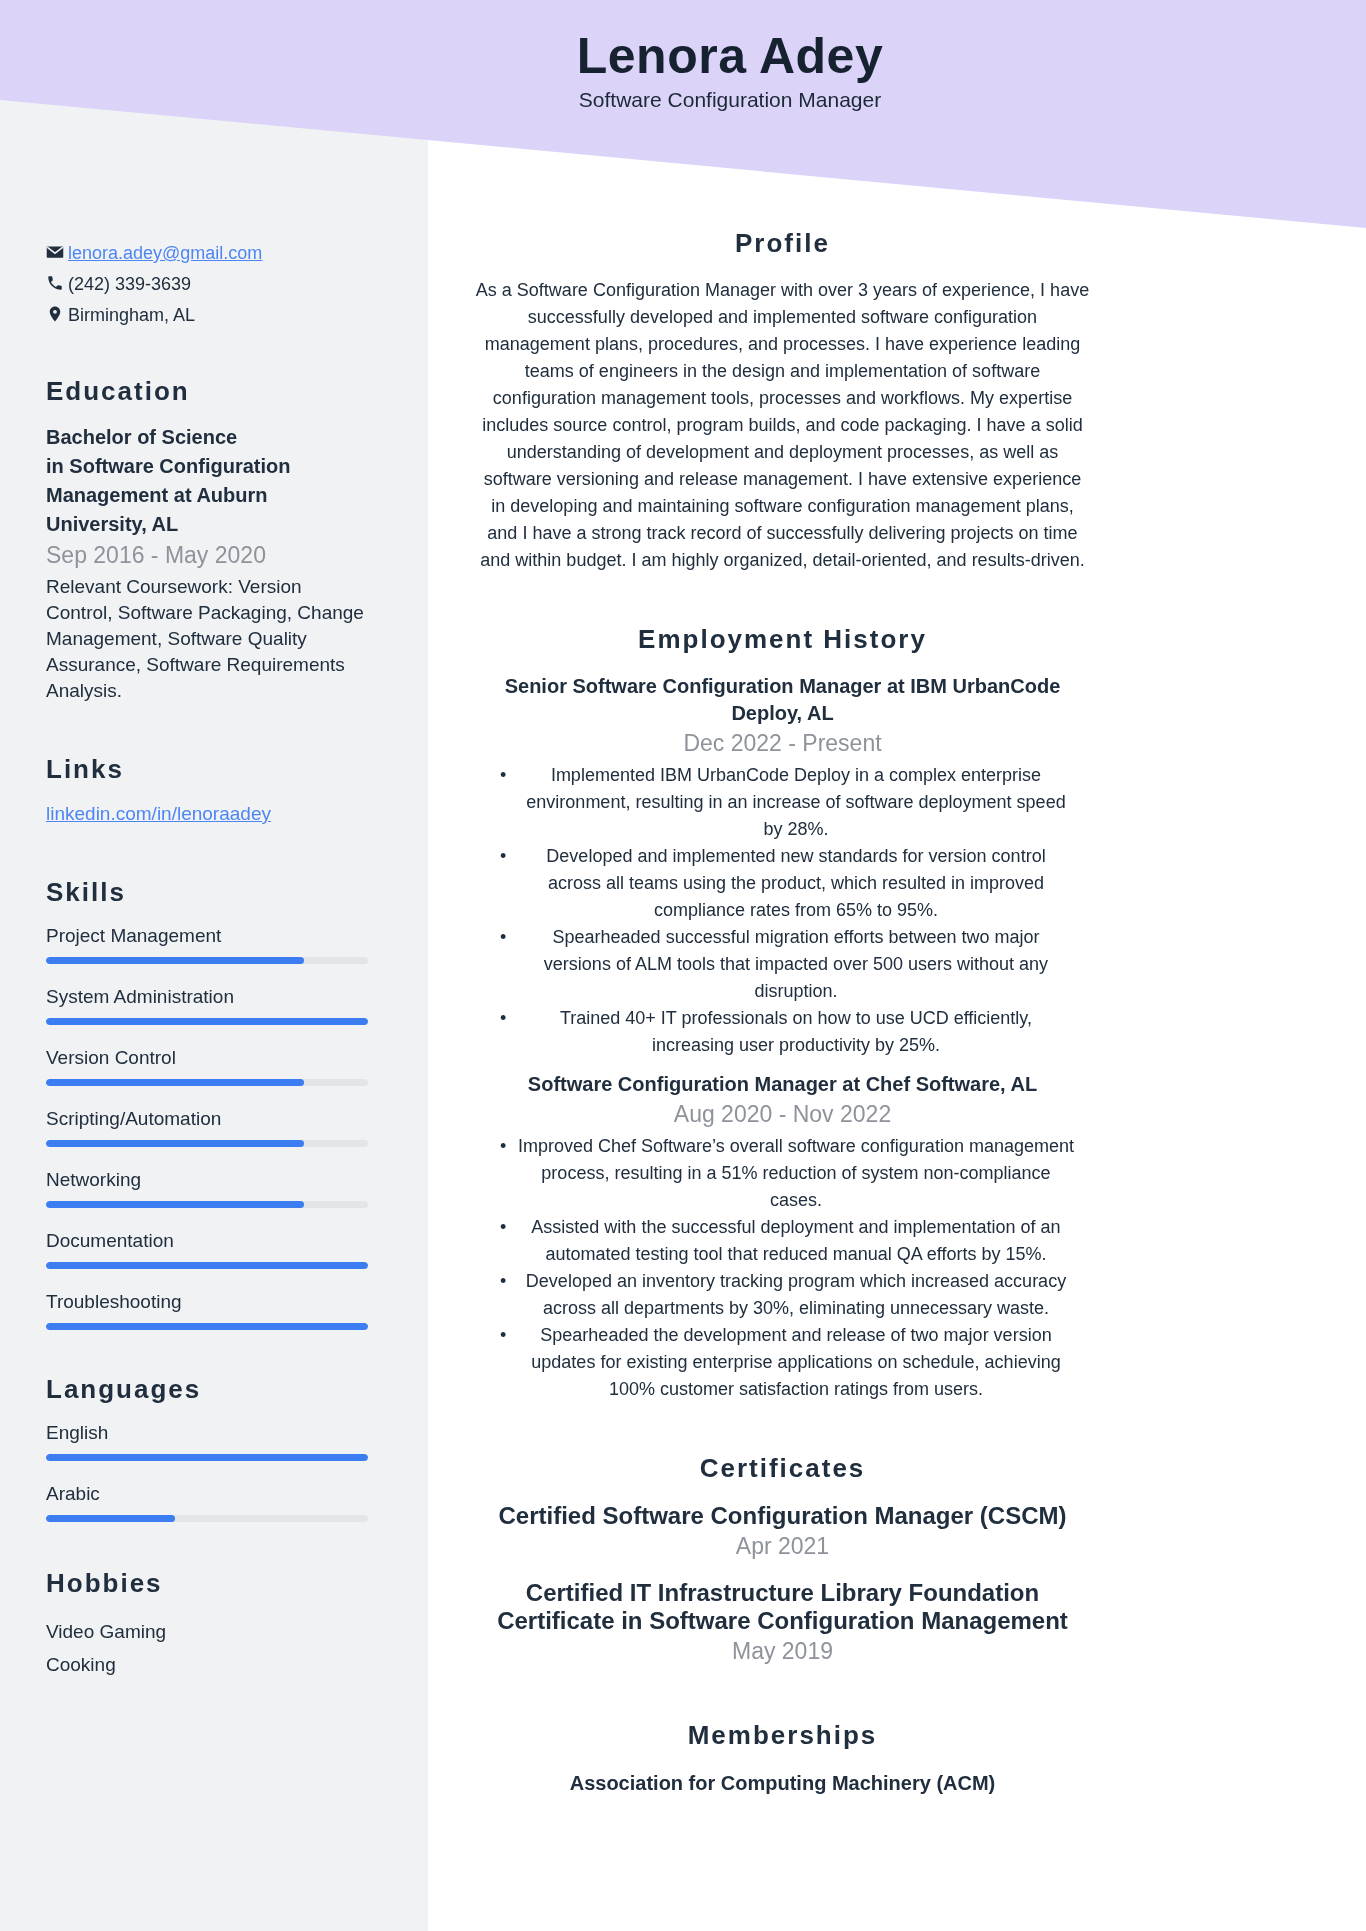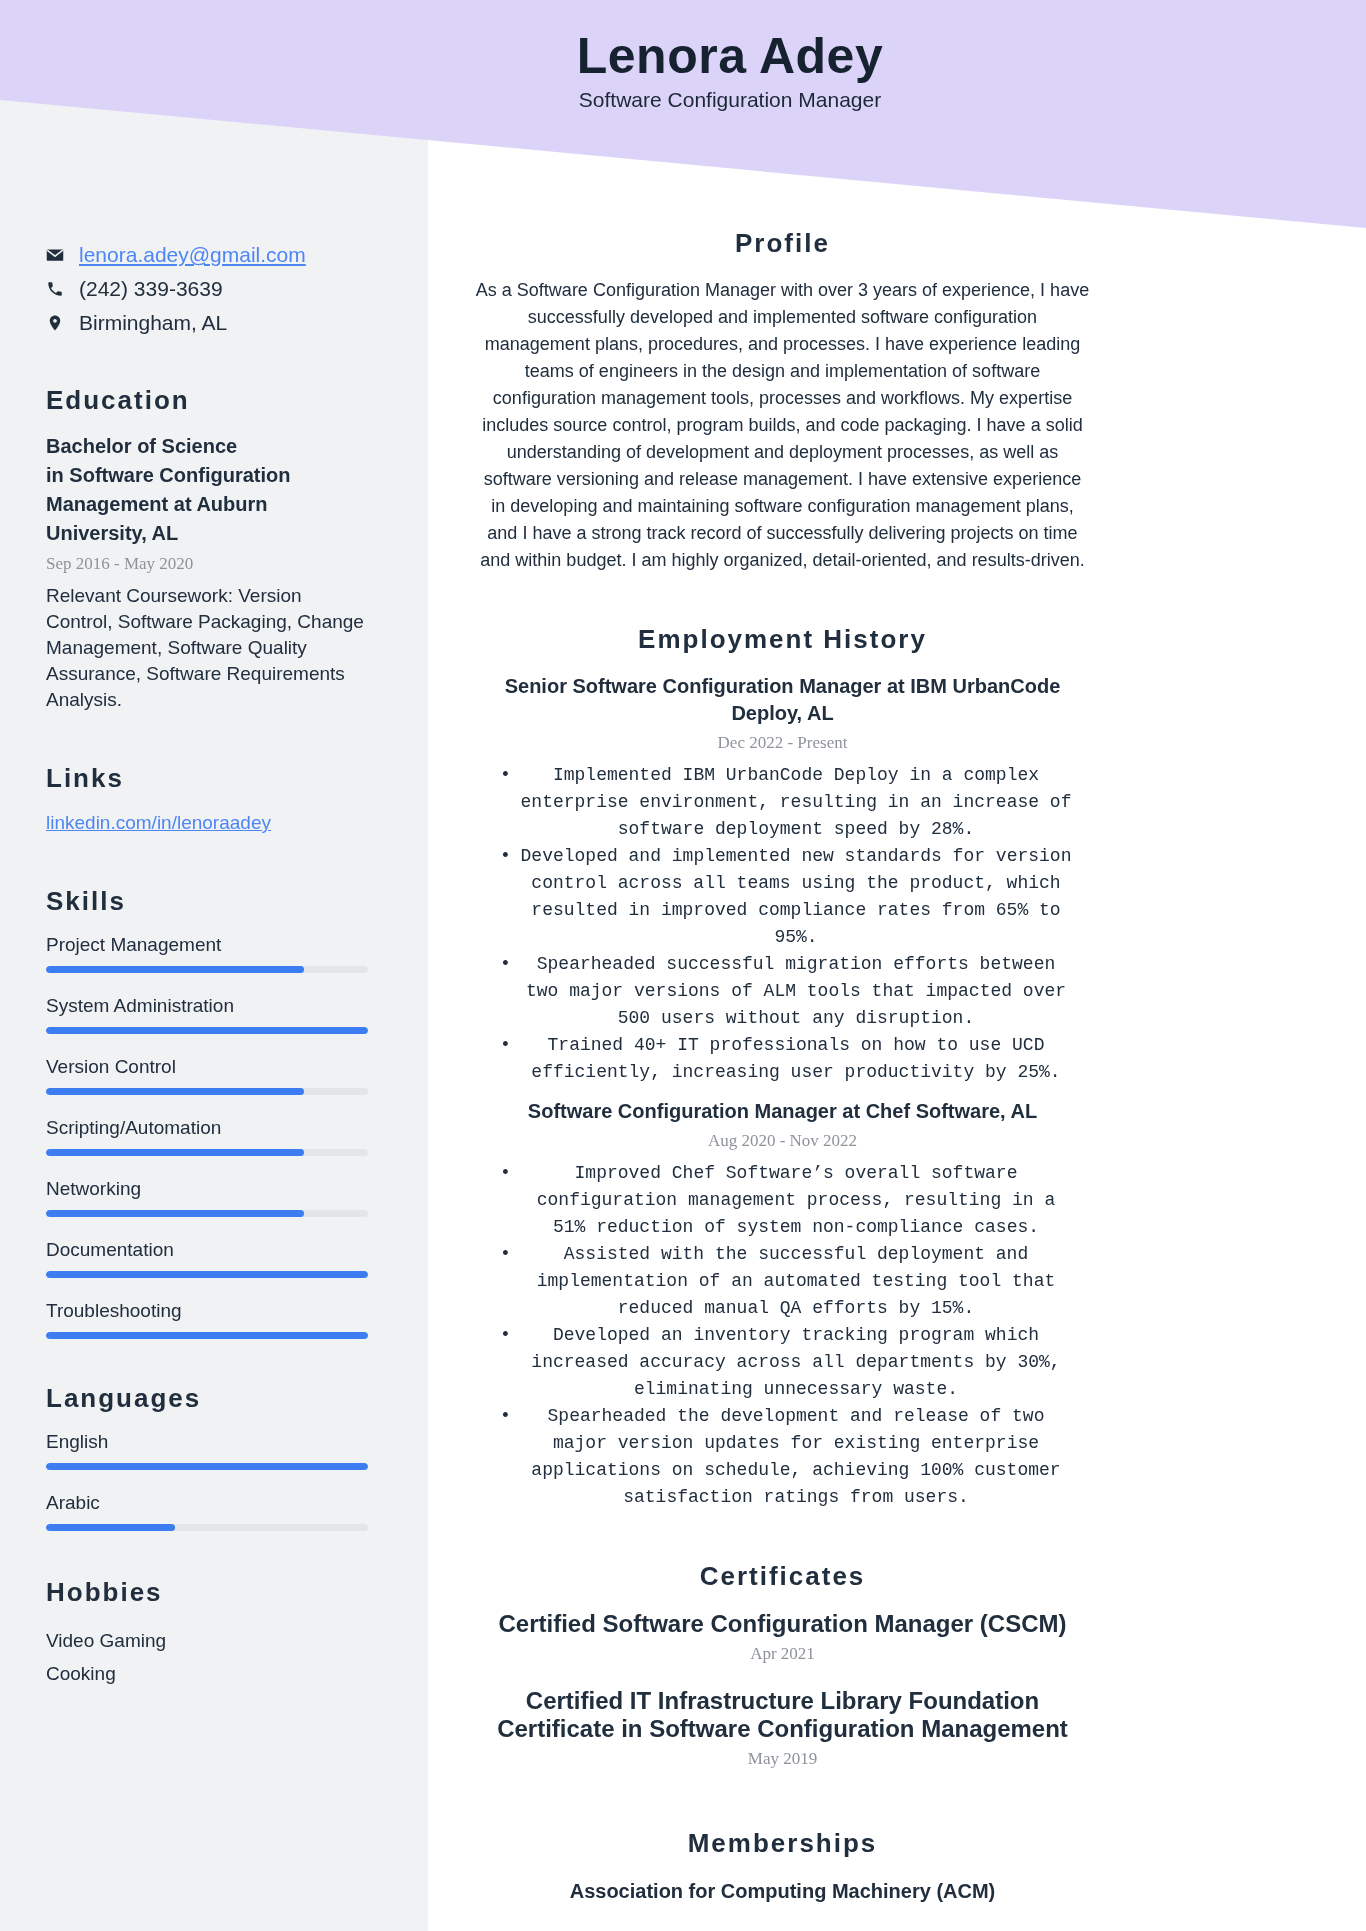--- a/index.html
+++ b/index.html
@@ -24,41 +24,41 @@
     position:absolute;left:0;top:0;width:100%;height:240px;z-index:1;
     background:var(--header-bg);
     clip-path:polygon(0 0,100% 0,100% 228px,0 100px);
   }
   
   .header-text{position:absolute;top:28px;left:380px;width:700px;text-align:center;z-index:2;}
   .person-name{font-size:50px;font-weight:700;letter-spacing:.5px;line-height:56px;margin:0;color:#16222f;}
   .person-role{font-size:21px;line-height:26px;margin:3px 0 0;color:#1b2835;}
   
   .sidebar{position:absolute;left:46px;top:243px;width:322px;z-index:2;}
-  .contact-row{display:flex;align-items:center;gap:15px;margin-bottom:10px;font-size:21px;}
+  .contact-row{display:flex;gap:4px;margin-bottom:10px;font-size:18px;}
   .contact-row svg{width:18px;height:18px;flex:0 0 18px;fill:var(--text);}
   a.link{color:var(--link);text-decoration:underline;}
   .side-heading{font-size:26px;font-weight:700;letter-spacing:2px;margin:0 0 16px;}
   .mt-side{margin-top:50px;}
   .degree{font-size:20px;font-weight:700;line-height:29px;white-space:pre-line;margin:0;}
-  .date-muted{color:var(--muted);font-size:17px;line-height:22px;margin:5px 0 8px;font-family:Liberation Serif, serif;}
+  .date-muted{color:var(--muted);font-size:23px;line-height:22px;margin:5px 0 8px;}
   .side-text{font-size:19px;line-height:26px;margin:0;}
   .skill{margin-bottom:21px;}
   .skill-label{font-size:19px;line-height:24px;margin-bottom:9px;}
   .track{width:100%;height:7px;border-radius:4px;background:var(--track);overflow:hidden;}
   .fill{height:100%;border-radius:4px;background:var(--accent);}
   .hobby-list{margin:0;padding:0;list-style:none;font-size:19px;line-height:33px;}
   
   .main{position:absolute;left:475px;top:228px;width:615px;z-index:2;text-align:center;}
   .main-heading{font-size:26px;font-weight:700;letter-spacing:2px;margin:0 0 18px;}
   .mt-main{margin-top:50px;}
   .body-text{font-size:18px;line-height:27px;margin:0;}
   .job{margin-top:2px;}
   .job-title{font-size:20px;font-weight:700;line-height:27px;margin:0;}
-  .bullets{margin:0 16px 12px;padding:0;list-style:none;font-family:Liberation Mono, monospace;}
+  .bullets{margin:0 16px 12px;padding:0;list-style:none;}
   .bullets li{position:relative;padding-left:27px;font-size:18px;line-height:27px;}
   .bullets li::before{content:"\2022";position:absolute;left:9px;top:0;}
   .cert{margin-bottom:22px;}
   .cert-title{font-size:24px;font-weight:700;line-height:28px;margin:0;}
   .membership-title{font-size:20px;font-weight:700;line-height:28px;margin:0;}
 </style>
 </head>
 <body>
 
 <div class="sidebar-bg"></div>

